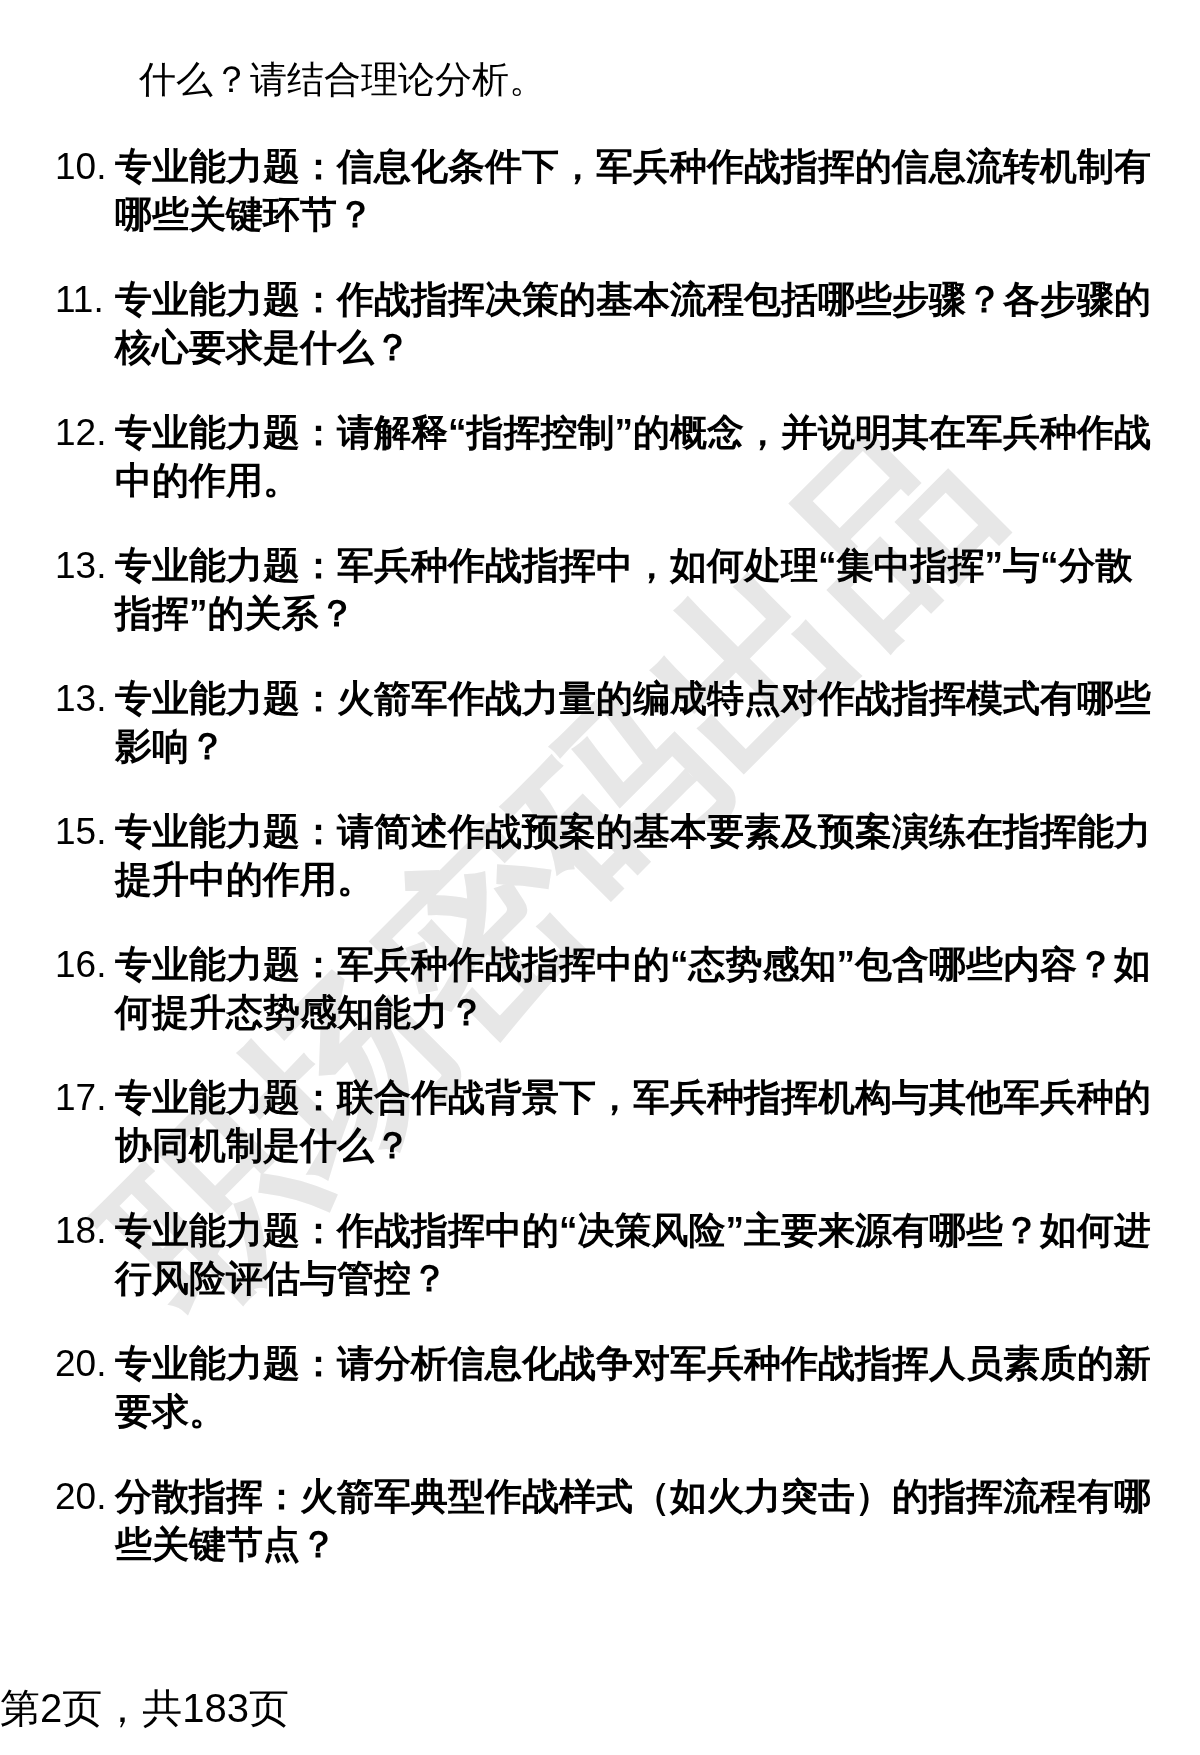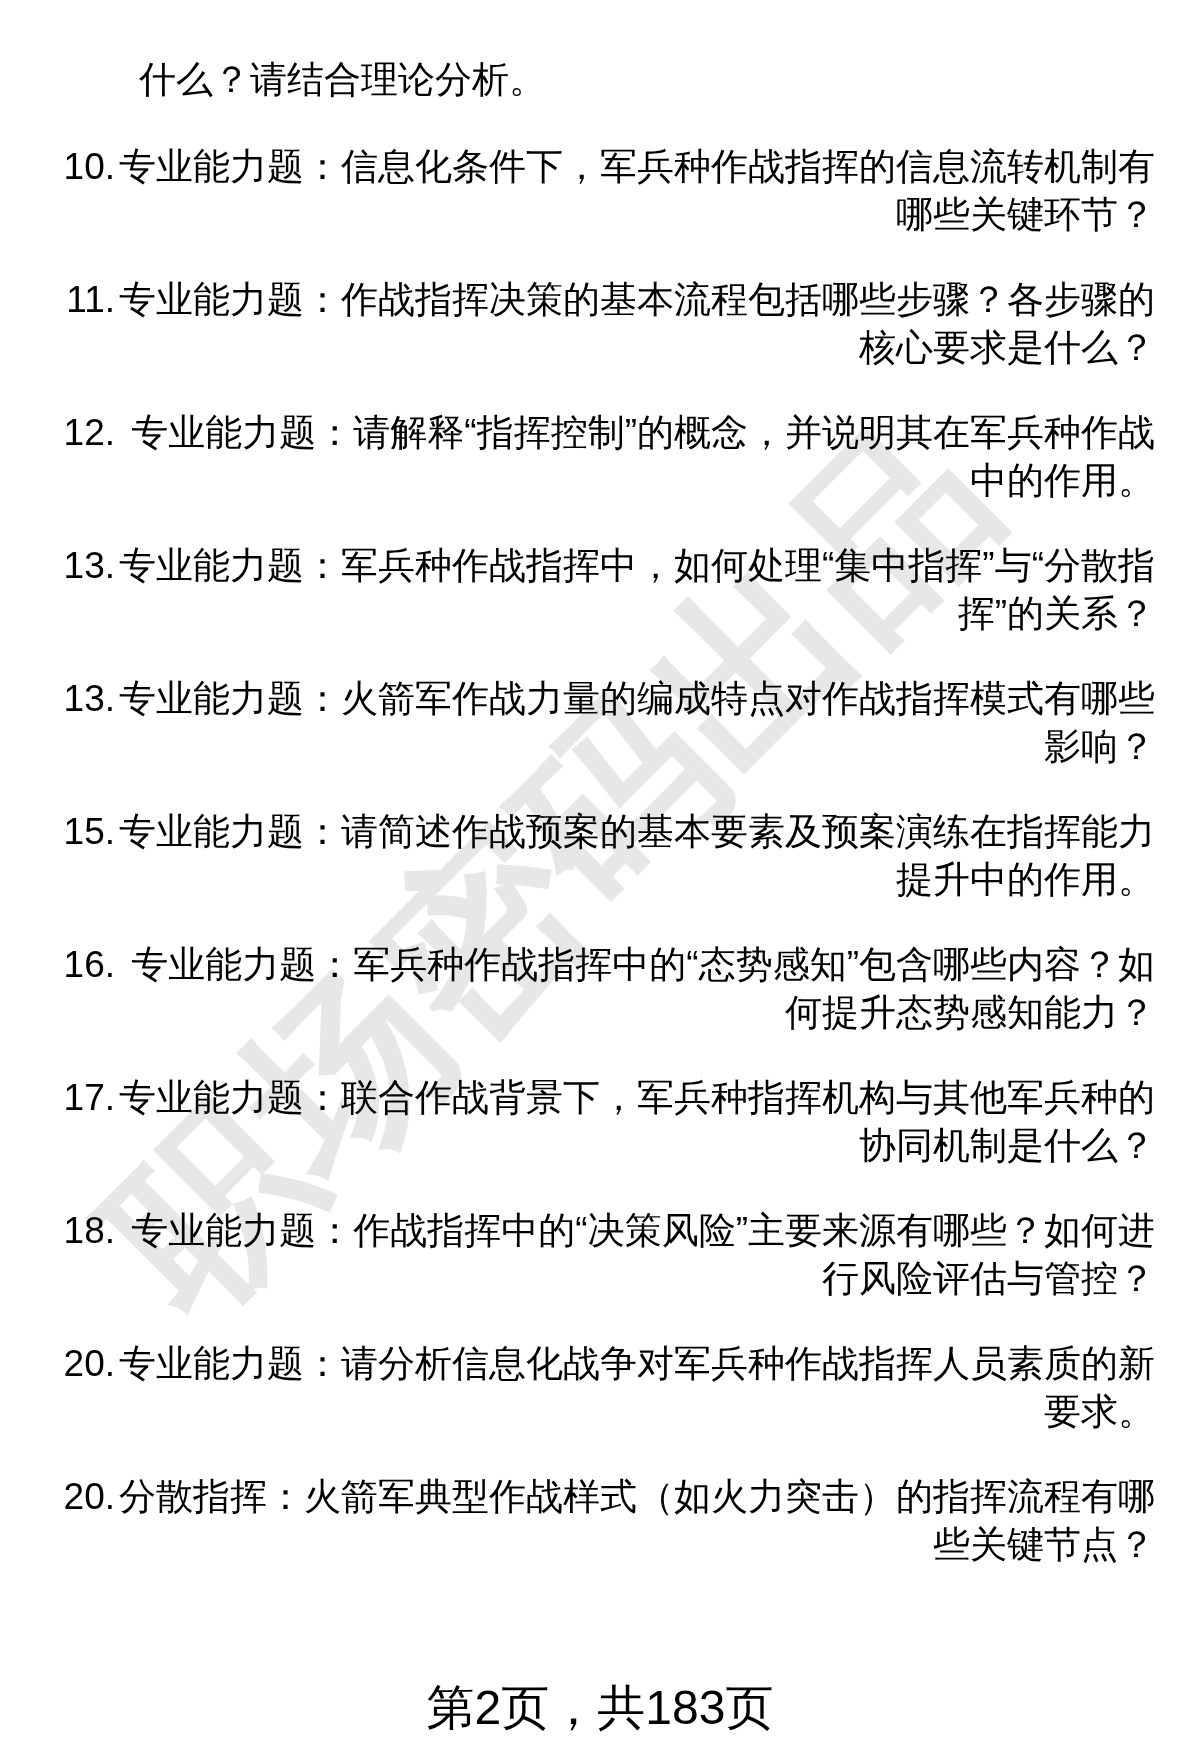--- a/index.html
+++ b/index.html
@@ -39,39 +39,39 @@
     font-size: 37px;
     line-height: 48px;
     margin-bottom: 39px;
   }
   .q-item {
     display: flex;
     align-items: flex-start;
     font-size: 37px;
     line-height: 48px;
     margin-bottom: 37px;
-    text-align: right;
   }
   .q-num {
     flex: 0 0 60px;
     width: 60px;
   }
   .q-text {
     flex: 0 0 1040px;
     width: 1040px;
     word-break: normal;
     overflow-wrap: break-word;
+    font-weight: bold;
   }
   .footer {
     position: absolute;
     top: 1686px;
     left: 0;
     width: 100%;
-    text-align: center;
-    font-size: 48px;
+    text-align: left;
+    font-size: 40px;
     line-height: 44px;
     z-index: 1;
   }
 </style>
 </head>
 <body>
 
 <div class="page">
 
   <div class="watermark">职场密码出品</div>

